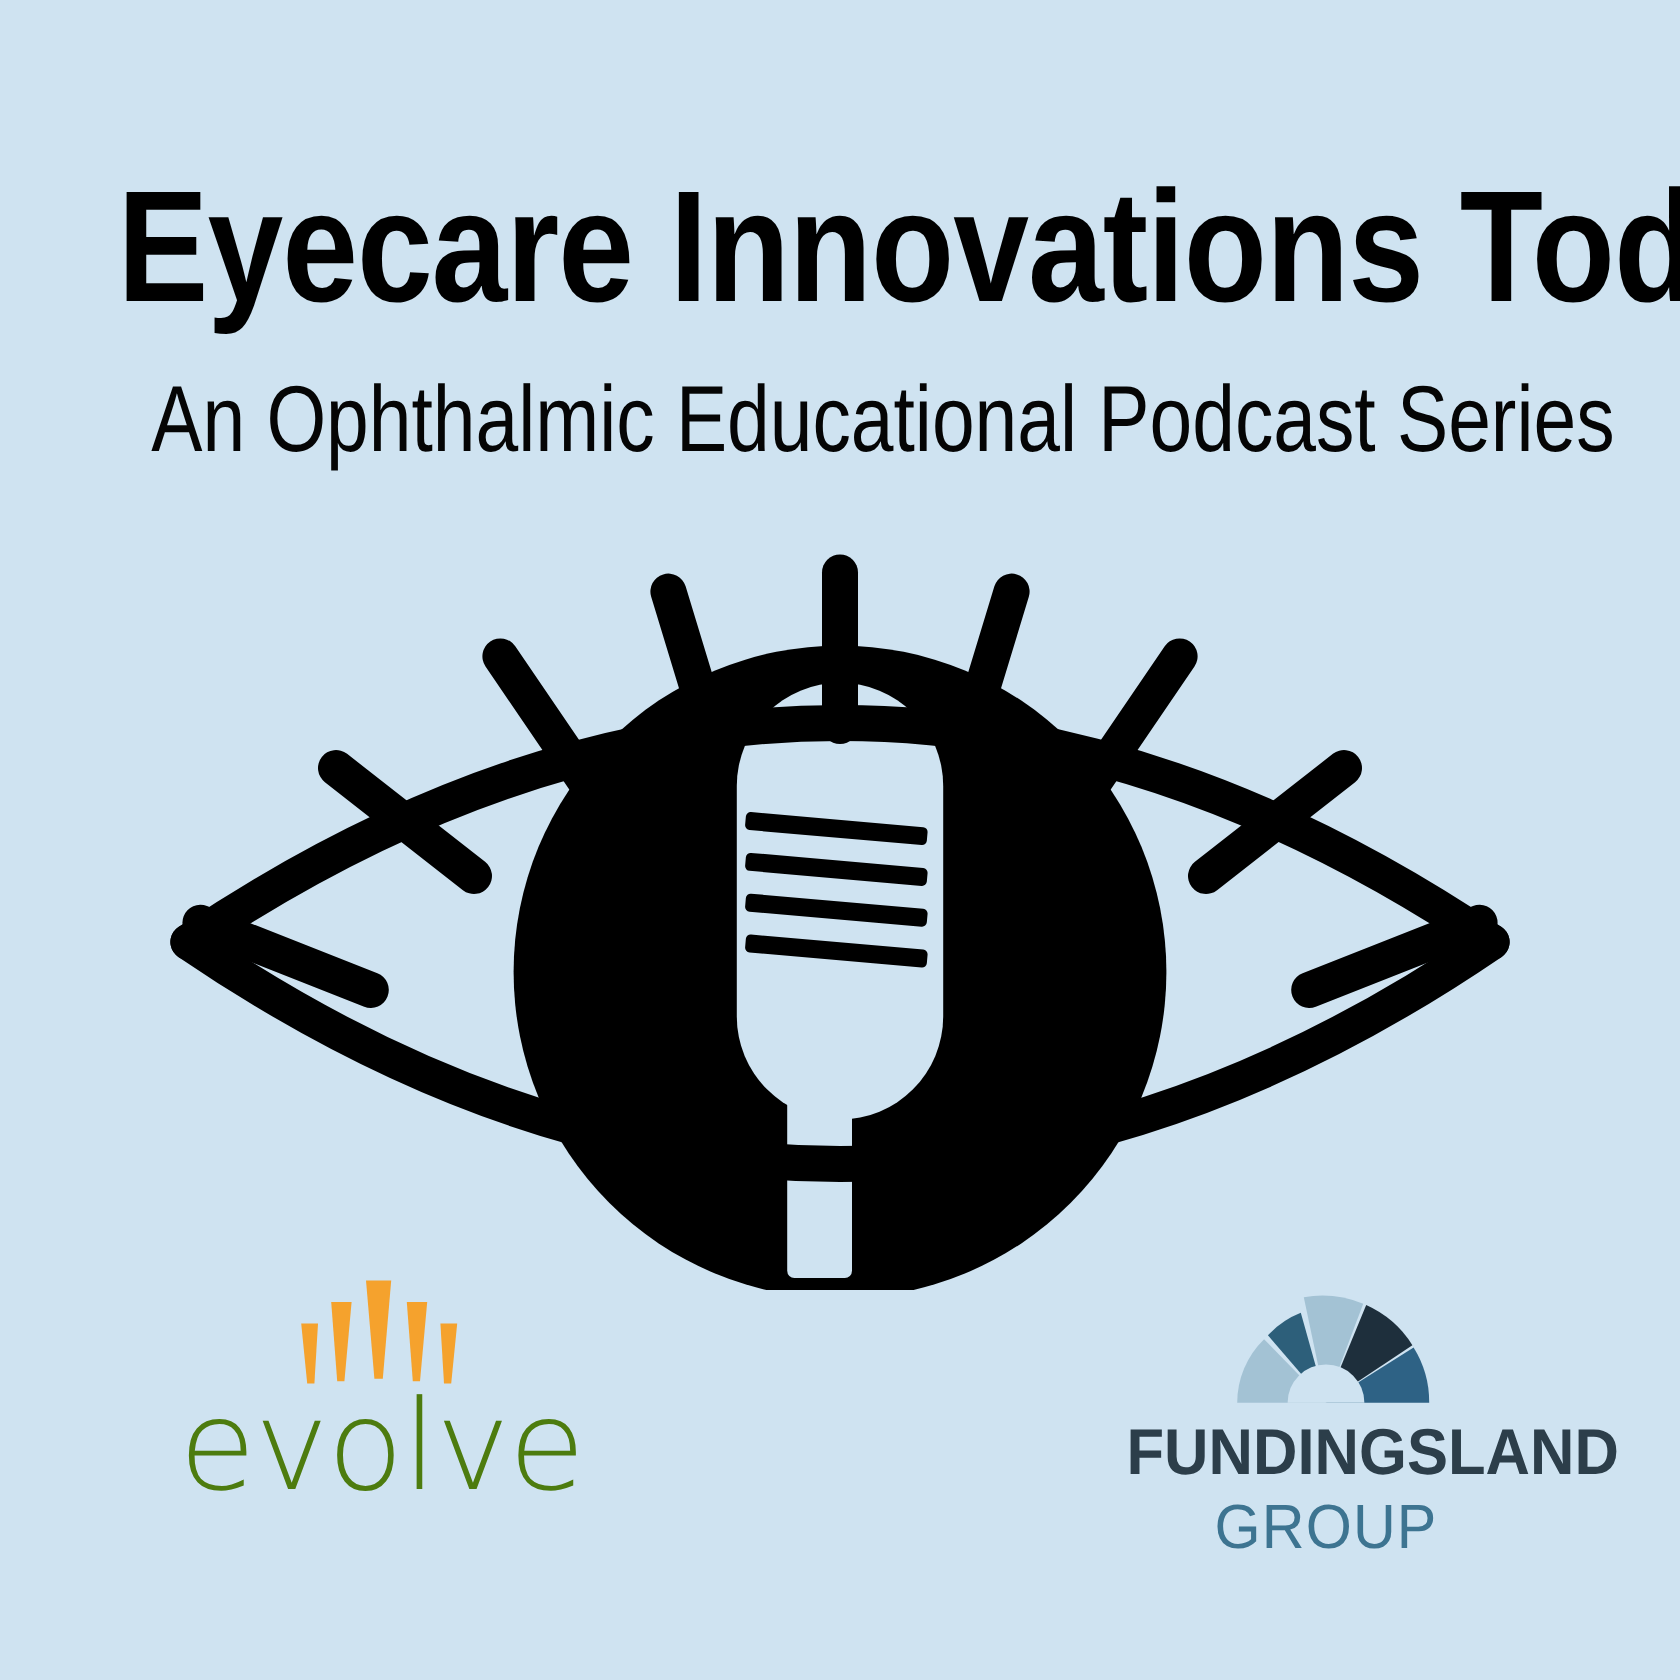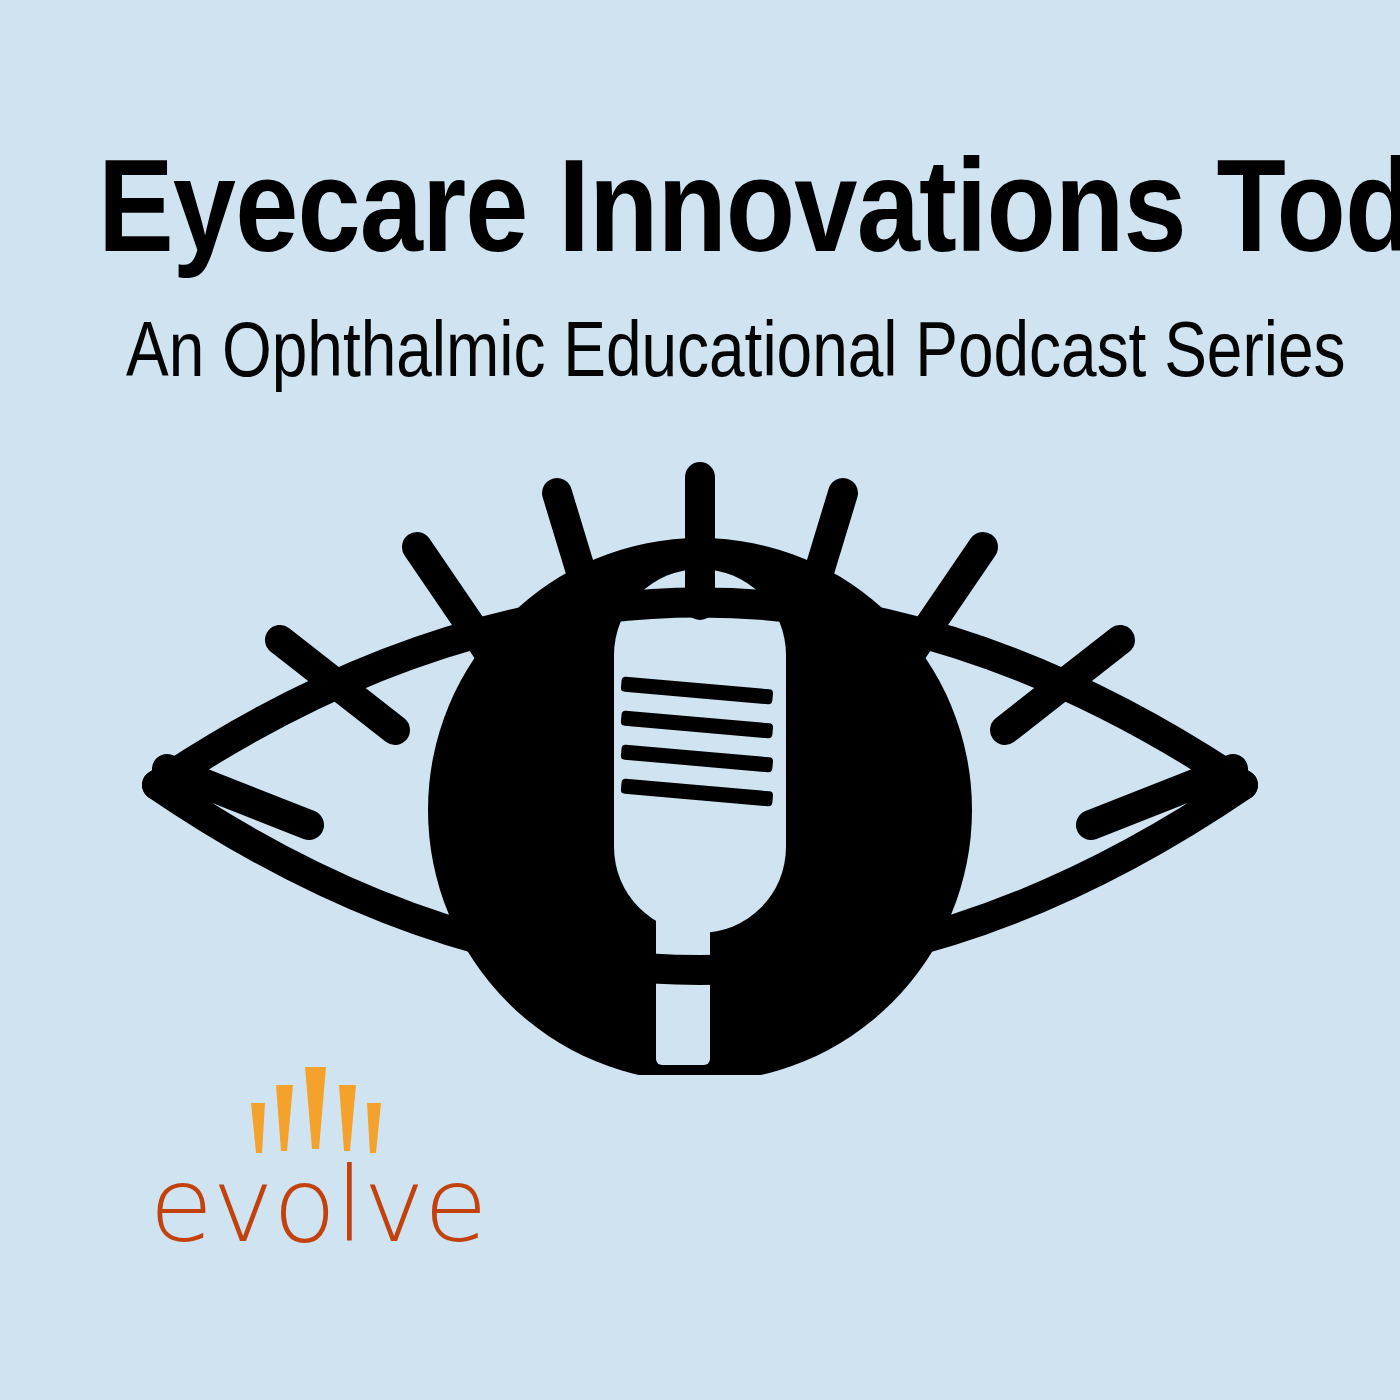--- a/index.html
+++ b/index.html
@@ -73,21 +73,21 @@
     top: 0;
     width: 360px;
     text-align: center;
   }
   #evolve-spikes { display: block; margin: 0 auto; }
   #evolve-wordmark {
     font-family: "DejaVu Sans", sans-serif;
     font-weight: 300;
     font-size: 104px;
     line-height: 1;
-    color: #c2410c;
+    color: #4d7c0f;
     letter-spacing: -1px;
     margin-top: -4px;
   }
   #evolve-tagline {
     font-family: "DejaVu Sans", sans-serif;
     font-weight: 400;
     font-size: 36px;
     line-height: 1;
     color: #1b5e8a;
     letter-spacing: 0.5px;
@@ -190,15 +190,36 @@
           <path d="M8 38 L22 38 L19 88 L13 88 Z"></path>
           <path d="M33 20 L50 20 L44 86 L38 86 Z"></path>
           <path d="M62 2  L83 2  L76 84 L69 84 Z"></path>
           <path d="M96 20 L113 20 L107 86 L101 86 Z"></path>
           <path d="M124 38 L138 38 L133 88 L127 88 Z"></path>
         </g>
       </svg>
       <div id="evolve-wordmark">evolve</div>
     </div>
 
+    <div id="fundingsland-logo">
+      <svg id="fundingsland-mark" width="200" height="104" viewBox="0 0 200 104">
+
+        <g>
+
+          <path d="M100 100 L26.0 100 A74 74 0 0 1 48.4 47.0 Z" fill="#a3c2d4"></path>
+
+          <path d="M100 100 L51.6 43.8 A74 74 0 0 1 79.0 25.0 L100 100 Z" fill="#2d5f7a"></path>
+
+          <path d="M100 100 L81.5 12.0 A90 90 0 0 1 131.0 17.5 L100 100 Z" fill="#a3c2d4"></path>
+
+          <path d="M100 100 L133.5 18.6 A88 88 0 0 1 172.0 52.0 L100 100 Z" fill="#1e2f3c"></path>
+
+          <path d="M100 100 L173.0 54.0 A86 86 0 0 1 186 100 L100 100 Z" fill="#2e6285"></path>
+
+          <path d="M100 100 m -32 0 a 32 32 0 0 1 64 0 Z" fill="#cfe3f1"></path>
+        </g>
+      </svg>
+      <div id="fundingsland-name">FUNDINGSLAND</div>
+      <div id="fundingsland-group">GROUP</div>
+    </div>
 
   </div>
 </div>
 
 </body></html>

